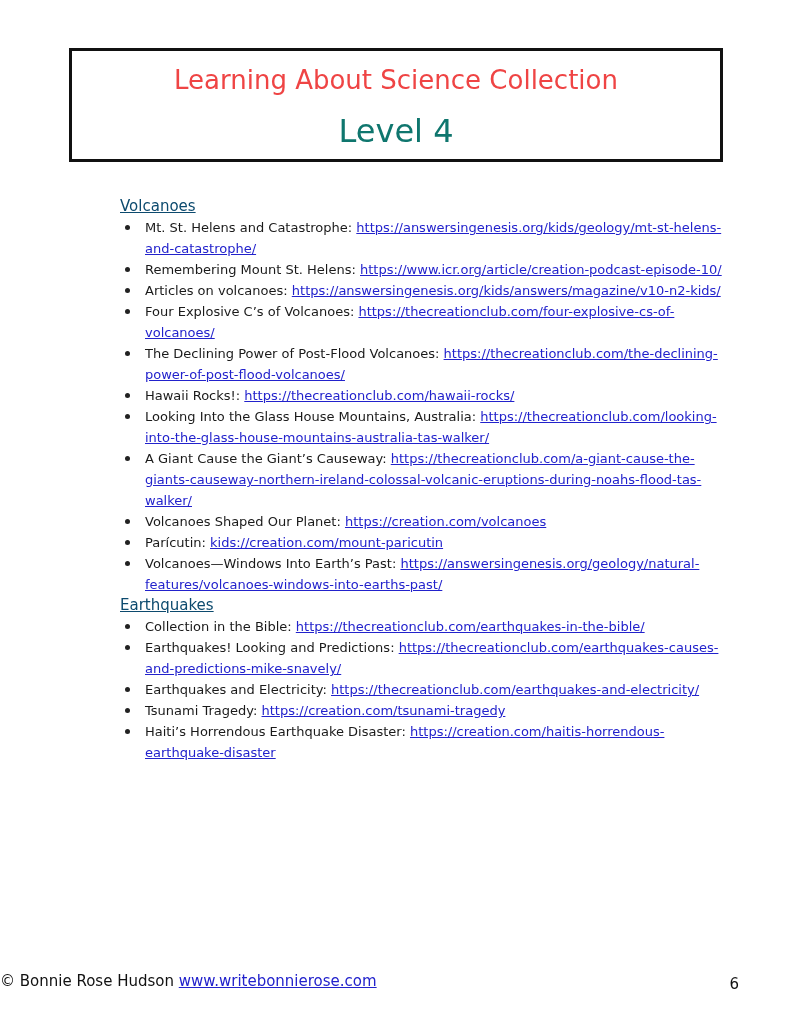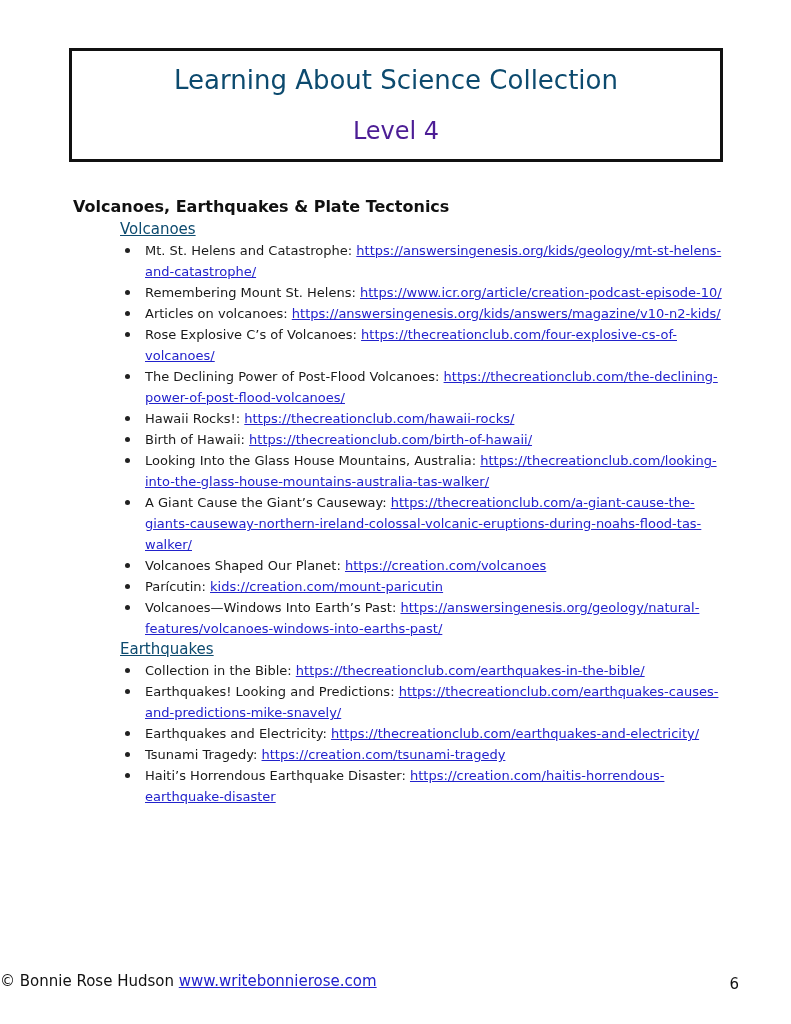--- a/index.html
+++ b/index.html
@@ -18,27 +18,27 @@
     position: absolute;
     left: 69px; top: 48px;
     width: 648px; height: 108px;
     border: 3px solid var(--border);
     text-align: center;
   }
   .title-line1 {
     margin-top: 13px;
     font-size: 26px;
     line-height: 32px;
-    color: #0c4a6e;
+    color: #ef4444;
   }
   .title-line2 {
     margin-top: 20px;
-    font-size: 24px;
+    font-size: 32px;
     line-height: 30px;
-    color: #4c1d95;
+    color: #0f766e;
   }
 
   .content {
     position: absolute;
     left: 73px; top: 196px;
     width: 664px;
   }
   .heading {
     font-size: 16px;
     font-weight: bold;
@@ -102,21 +102,20 @@
 <body>
 
 <div class="page">
 
   <div class="title-box">
     <div class="title-line1">Learning About Science Collection</div>
     <div class="title-line2">Level 4</div>
   </div>
 
   <div class="content">
-    <h1 class="heading">Volcanoes, Earthquakes &amp; Plate Tectonics</h1>
     <div>
   <section>
     <div class="subhead">Volcanoes</div>
     <ul class="links">
   <li class="link-item">
     <span class="bullet"></span>
     <span class="item-text">
       <span class="label">Mt. St. Helens and Catastrophe: </span><a class="url" href="#">https://answersingenesis.org/kids/geology/mt-st-helens-and-catastrophe/</a>
     </span>
   </li>
@@ -131,44 +130,38 @@
   <li class="link-item">
     <span class="bullet"></span>
     <span class="item-text">
       <span class="label">Articles on volcanoes: </span><a class="url" href="#">https://answersingenesis.org/kids/answers/magazine/v10-n2-kids/</a>
     </span>
   </li>
 
   <li class="link-item">
     <span class="bullet"></span>
     <span class="item-text">
-      <span class="label">Rose Explosive C’s of Volcanoes: </span><a class="url" href="#">https://thecreationclub.com/four-explosive-cs-of-volcanoes/</a>
+      <span class="label">Four Explosive C’s of Volcanoes: </span><a class="url" href="#">https://thecreationclub.com/four-explosive-cs-of-volcanoes/</a>
     </span>
   </li>
 
   <li class="link-item">
     <span class="bullet"></span>
     <span class="item-text">
       <span class="label">The Declining Power of Post-Flood Volcanoes: </span><a class="url" href="#">https://thecreationclub.com/the-declining-power-of-post-flood-volcanoes/</a>
     </span>
   </li>
 
   <li class="link-item">
     <span class="bullet"></span>
     <span class="item-text">
       <span class="label">Hawaii Rocks!: </span><a class="url" href="#">https://thecreationclub.com/hawaii-rocks/</a>
     </span>
   </li>
 
-  <li class="link-item">
-    <span class="bullet"></span>
-    <span class="item-text">
-      <span class="label">Birth of Hawaii: </span><a class="url" href="#">https://thecreationclub.com/birth-of-hawaii/</a>
-    </span>
-  </li>
 
   <li class="link-item">
     <span class="bullet"></span>
     <span class="item-text">
       <span class="label">Looking Into the Glass House Mountains, Australia: </span><a class="url" href="#">https://thecreationclub.com/looking-into-the-glass-house-mountains-australia-tas-walker/</a>
     </span>
   </li>
 
   <li class="link-item">
     <span class="bullet"></span>

